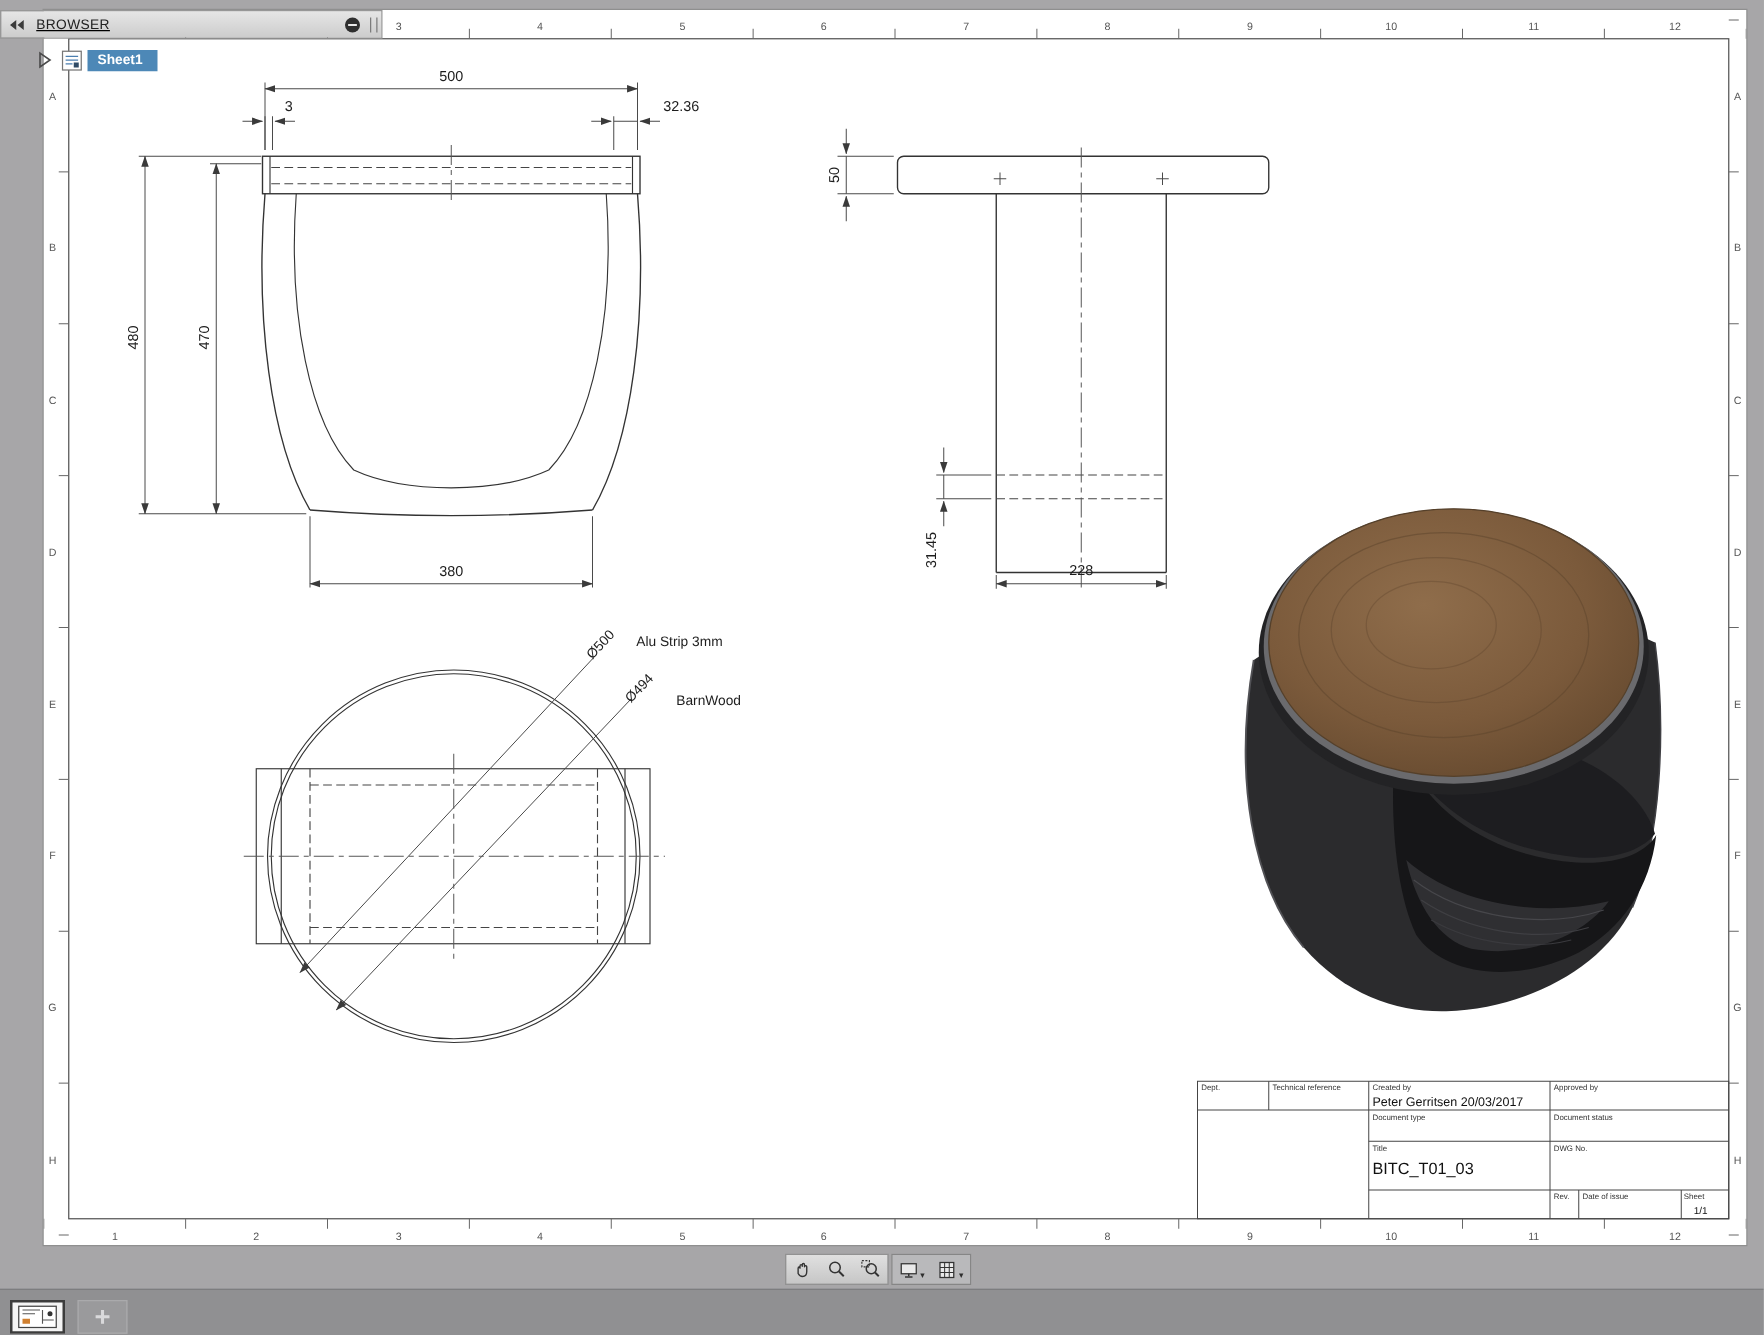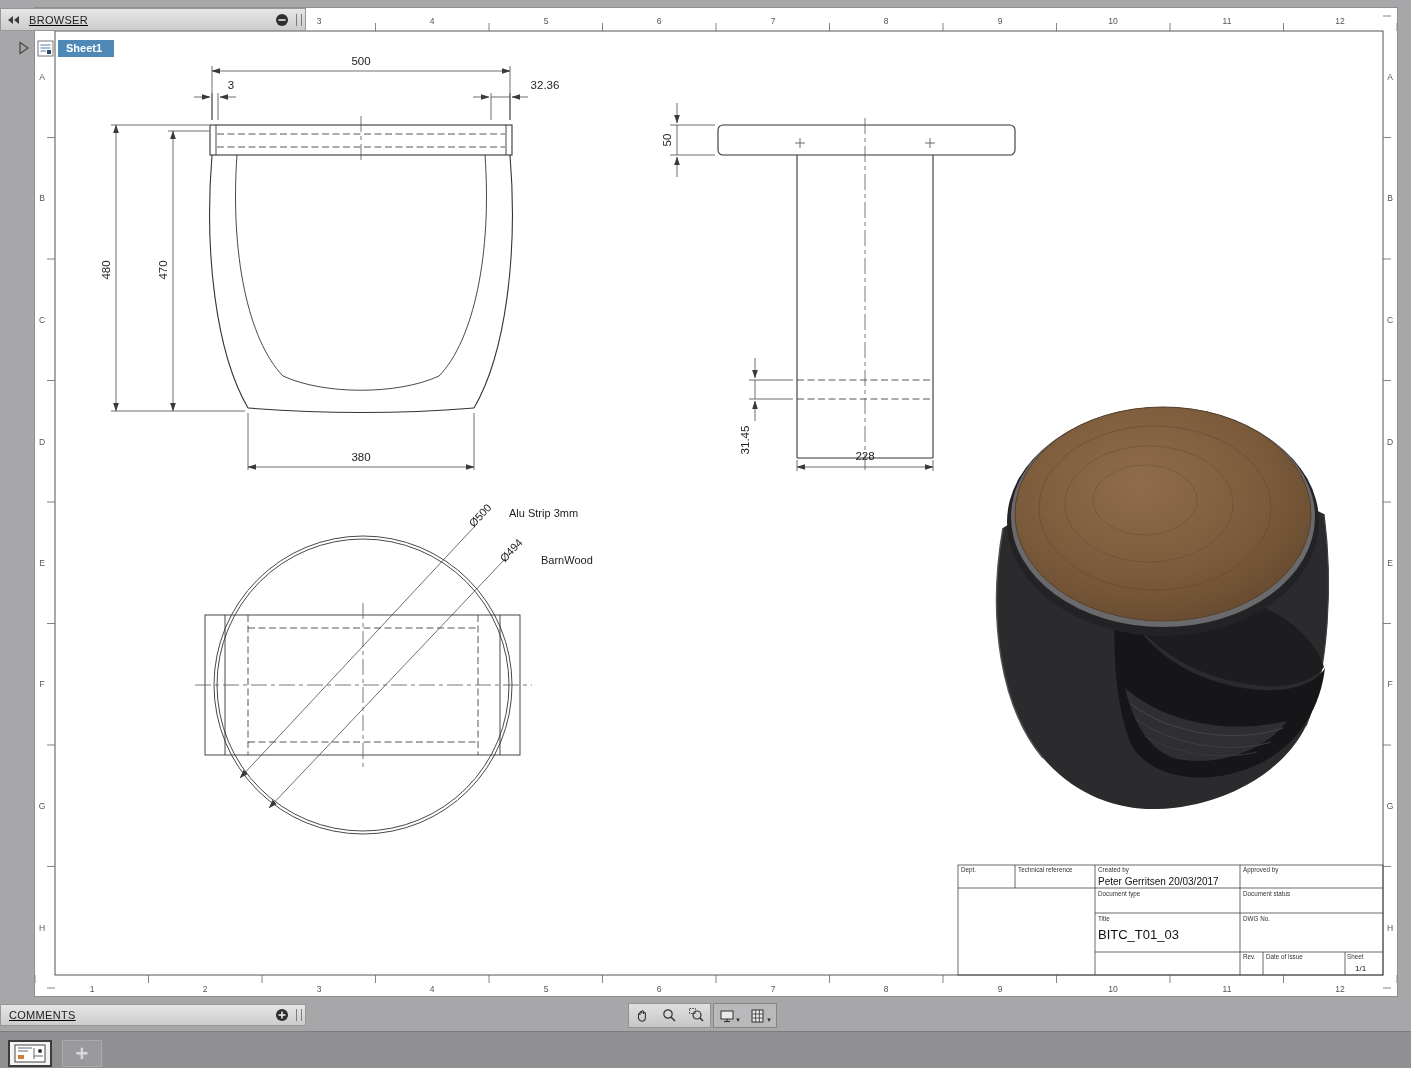--- a/index.html
+++ b/index.html
@@ -31,21 +31,21 @@
   .bar{position:absolute;display:flex;align-items:center;background:linear-gradient(#e6e6e6,#cccccc);border:1px solid #979797;box-sizing:border-box;text-decoration:underline;}
   .browser-bar{left:0;top:8px;width:306px;height:23px;}
   .comments-bar{left:0;top:1004px;width:306px;height:22px;}
   .bar-title{font-size:11px;color:#222;margin-left:8px;letter-spacing:0.3px;}
   .spacer{flex:1;}
   .circle-btn{width:14px;height:14px;margin-right:4px;cursor:pointer;}
   .grip{width:4px;height:12px;border-left:1px solid #7c7c7c;border-right:1px solid #7c7c7c;margin:0 3px;}
   .dbl-chev{margin-left:6px;}
 
   
-  .tree-row{position:absolute;left:18px;top:37px;display:flex;align-items:center;height:22px;}
+  .tree-row{position:absolute;left:30px;top:37px;display:flex;align-items:center;height:22px;}
   .caret{margin-right:7px;}
   .sheet-icon{margin-right:4px;}
   .sheet-label{background:#4d88b7;color:#fff;font-size:11px;font-weight:bold;padding:2px 12px 3px 8px;}
 
   
   .nav-toolbar{position:absolute;left:628px;top:1003px;display:flex;align-items:stretch;height:25px;}
   .nav-group{display:flex;background:linear-gradient(#e0e0e0,#c6c6c6);border:1px solid #929292;box-sizing:border-box;}
   .nav-group.dark{background:#b9b9bb;margin-left:2px;border-color:#868686;}
   .nav-btn{width:27px;display:flex;align-items:center;justify-content:center;cursor:pointer;}
   .nav-btn.wide{width:31px;}
@@ -326,30 +326,20 @@
       <path d="M2,1.5 L10,7 L2,12.5 Z" fill="none" stroke="#4a4a4a" stroke-width="1.3"></path>
     </svg>
     <svg class="sheet-icon" width="17" height="17" viewBox="0 0 17 17">
       <rect x="1" y="1" width="15" height="15" fill="#ffffff" stroke="#777"></rect>
       <path d="M3.5,5 H13.5 M3.5,8 H13.5 M3.5,11 H9" stroke="#4c7fb0" stroke-width="1"></path>
       <rect x="10" y="10" width="4" height="4" fill="#2e4a66"></rect>
     </svg>
     <span class="sheet-label">Sheet1</span>
   </div>
 
-  <div class="bar comments-bar">
-    <span class="bar-title">COMMENTS</span>
-    <span class="spacer"></span>
-    <svg class="circle-btn" width="14" height="14" viewBox="0 0 14 14">
-      <circle cx="7" cy="7" r="6" fill="#2e2e2e"></circle>
-      <rect x="3.5" y="6.2" width="7" height="1.6" fill="#e8e8e8"></rect>
-      <rect x="6.2" y="3.5" width="1.6" height="7" fill="#e8e8e8"></rect>
-    </svg>
-    <span class="grip"></span>
-  </div>
 
   <div class="nav-toolbar">
     <div class="nav-group">
       <div class="nav-btn">
         <svg width="17" height="17" viewBox="0 0 17 17">
           <path d="M4.5,10.5 V7.5 C4.5,6.3 6,6.3 6,7.5 V6 C6,4.2 7.8,4.2 7.8,6 V5 C7.8,3.4 9.6,3.4 9.6,5 V6.4 C9.6,5.2 11.4,5.2 11.4,6.4 V10.2 C11.4,13 10,14.2 8,14.2 C6.3,14.2 5.3,13.3 4.5,11.8 Z" fill="none" stroke="#333" stroke-width="1.1" stroke-linejoin="round"></path>
         </svg>
       </div>
       <div class="nav-btn">
         <svg width="17" height="17" viewBox="0 0 17 17">

